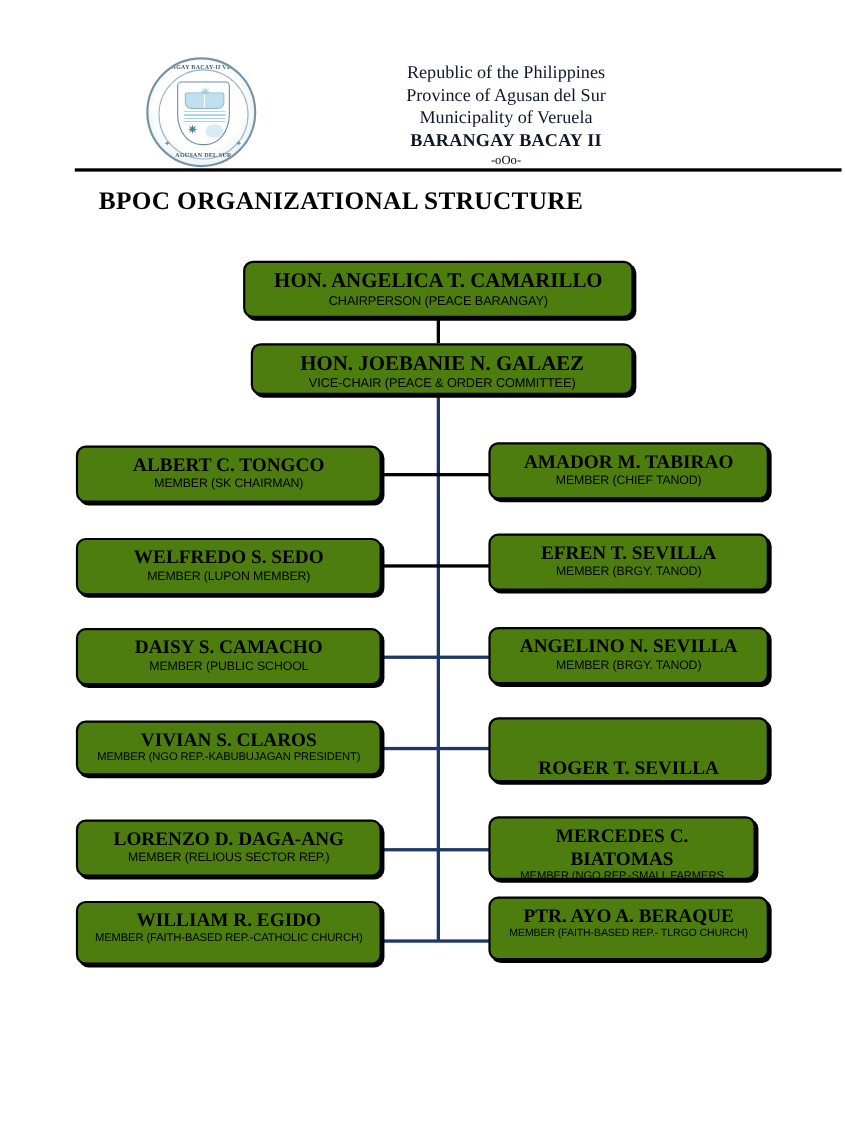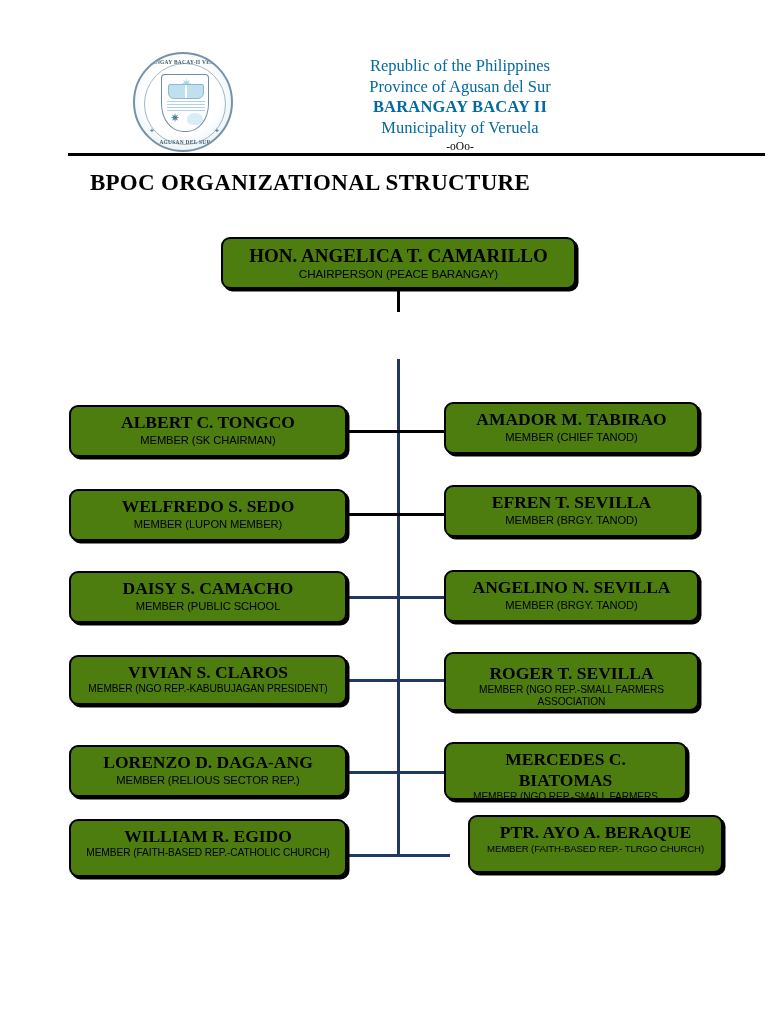--- a/index.html
+++ b/index.html
@@ -123,21 +123,21 @@
   #header-text {
     position: absolute;
     left: 250px; top: 56px;
     width: 420px;
     text-align: center;
   }
   #header-text .hline {
     font-family: "Liberation Serif", serif;
     font-size: 16.5px;
     line-height: 20.5px;
-    color: #0369a1;
+    color: #0f172a;
     white-space: nowrap;
   }
   #header-text .hline.bold { font-weight: bold; letter-spacing: .2px; }
   #header-text .ooo {
     font-size: 11.5px;
     line-height: 15px;
     color: #000;
     margin-top: 1px;
   }
 
@@ -231,22 +231,22 @@
         <div class="shield-lines"></div>
         <div class="shield-emb">✷</div>
         <div class="shield-emb2"></div>
       </div>
     </div>
   </div>
 
   <div id="header-text">
     <div class="hline">Republic of the Philippines</div>
     <div class="hline">Province of Agusan del Sur</div>
+    <div class="hline">Municipality of Veruela</div>
     <div class="hline bold">BARANGAY BACAY II</div>
-    <div class="hline">Municipality of Veruela</div>
     <div class="ooo">-oOo-</div>
   </div>
 
   <div id="header-rule"></div>
 </div>
 
 <div id="doc-title">BPOC ORGANIZATIONAL STRUCTURE</div>
 
 <div id="chart">
 
@@ -259,20 +259,24 @@
   <div class="conn navy" style="left:340px; top:596px; width:110px; height:2.6px;"></div>
   <div class="conn navy" style="left:340px; top:679px; width:110px; height:2.6px;"></div>
   <div class="conn navy" style="left:340px; top:771px; width:110px; height:2.6px;"></div>
   <div class="conn navy" style="left:340px; top:854px; width:110px; height:2.6px;"></div>
 
   <div class="node n-top" style="left:221px; top:237px; width:355px; height:52px;">
     <div class="nm">HON. ANGELICA T. CAMARILLO</div>
     <div class="rl">CHAIRPERSON (PEACE BARANGAY)</div>
   </div>
 
+  <div class="node n-top" style="left:228px; top:312px; width:348px; height:47px;">
+    <div class="nm">HON. JOEBANIE N. GALAEZ</div>
+    <div class="rl">VICE-CHAIR (PEACE &amp; ORDER COMMITTEE)</div>
+  </div>
 
   <div class="node" style="left:69px; top:405px; width:278px; height:52px;">
     <div class="nm">ALBERT C. TONGCO</div>
     <div class="rl">MEMBER (SK CHAIRMAN)</div>
   </div>
 
   <div class="node" style="left:69px; top:489px; width:278px; height:52px;">
     <div class="nm">WELFREDO S. SEDO</div>
     <div class="rl">MEMBER (LUPON MEMBER)</div>
   </div>
@@ -307,26 +311,25 @@
     <div class="rl">MEMBER (BRGY. TANOD)</div>
   </div>
 
   <div class="node" style="left:444px; top:570px; width:255px; height:52px;">
     <div class="nm">ANGELINO N. SEVILLA</div>
     <div class="rl">MEMBER (BRGY. TANOD)</div>
   </div>
 
   <div class="node sm-role" style="left:444px; top:652px; width:255px; height:59px;justify-content:flex-end;">
     <div class="nm">ROGER T. SEVILLA</div>
-    <div class="rl">MEMBER (NGO REP.-SMALL FARMERS ASSOCIATION</div>
   </div>
 
   <div class="node two-line-name sm-role" style="left:444px; top:742px; width:243px; height:58px;">
     <div class="nm" style="max-width:150px;">MERCEDES C. BIATOMAS</div>
     <div class="rl">MEMBER (NGO REP.-SMALL FARMERS</div>
   </div>
 
-  <div class="node xs-role" style="left:468px; top:815px; width:255px; height:58px;">
+  <div class="node xs-role" style="left:444px; top:815px; width:255px; height:58px;">
     <div class="nm">PTR. AYO A. BERAQUE</div>
     <div class="rl">MEMBER (FAITH-BASED REP.- TLRGO CHURCH)</div>
   </div>
 
 </div>
 
 </body></html>

